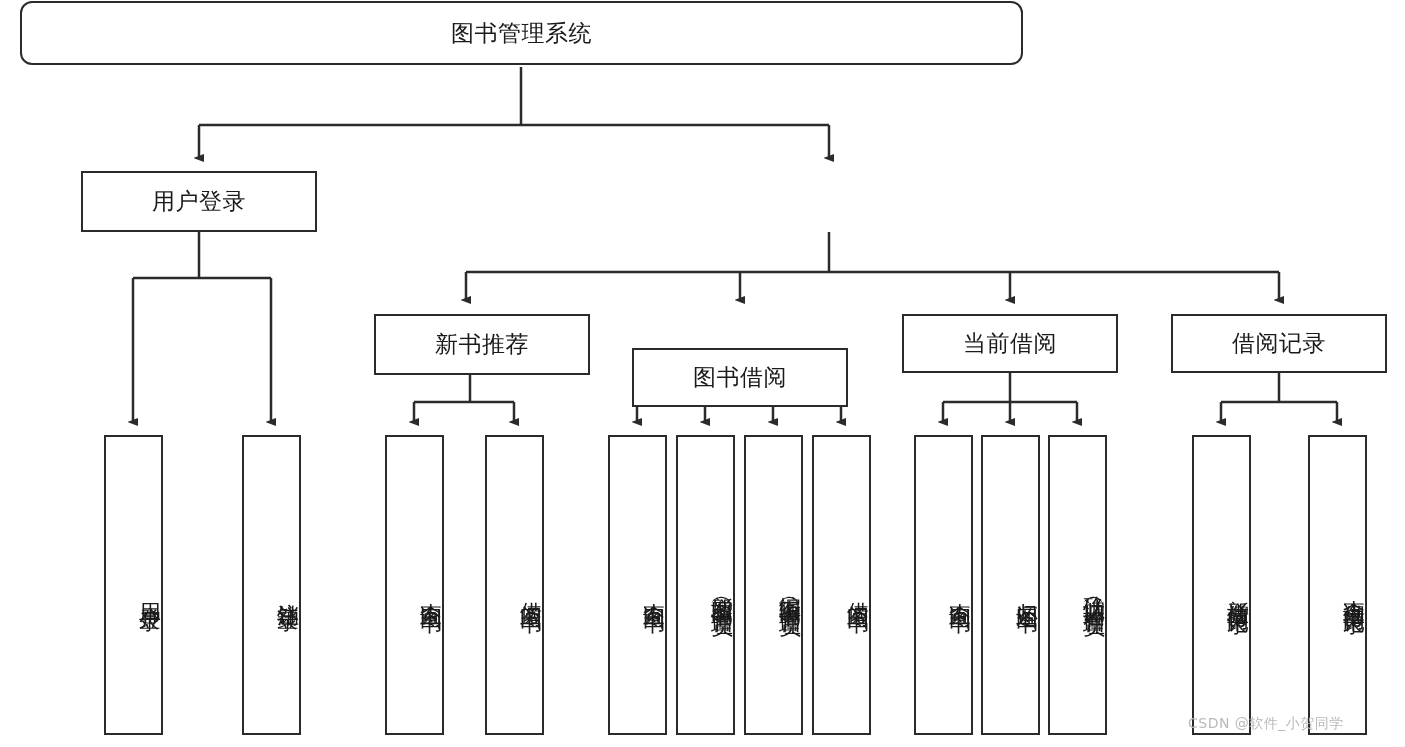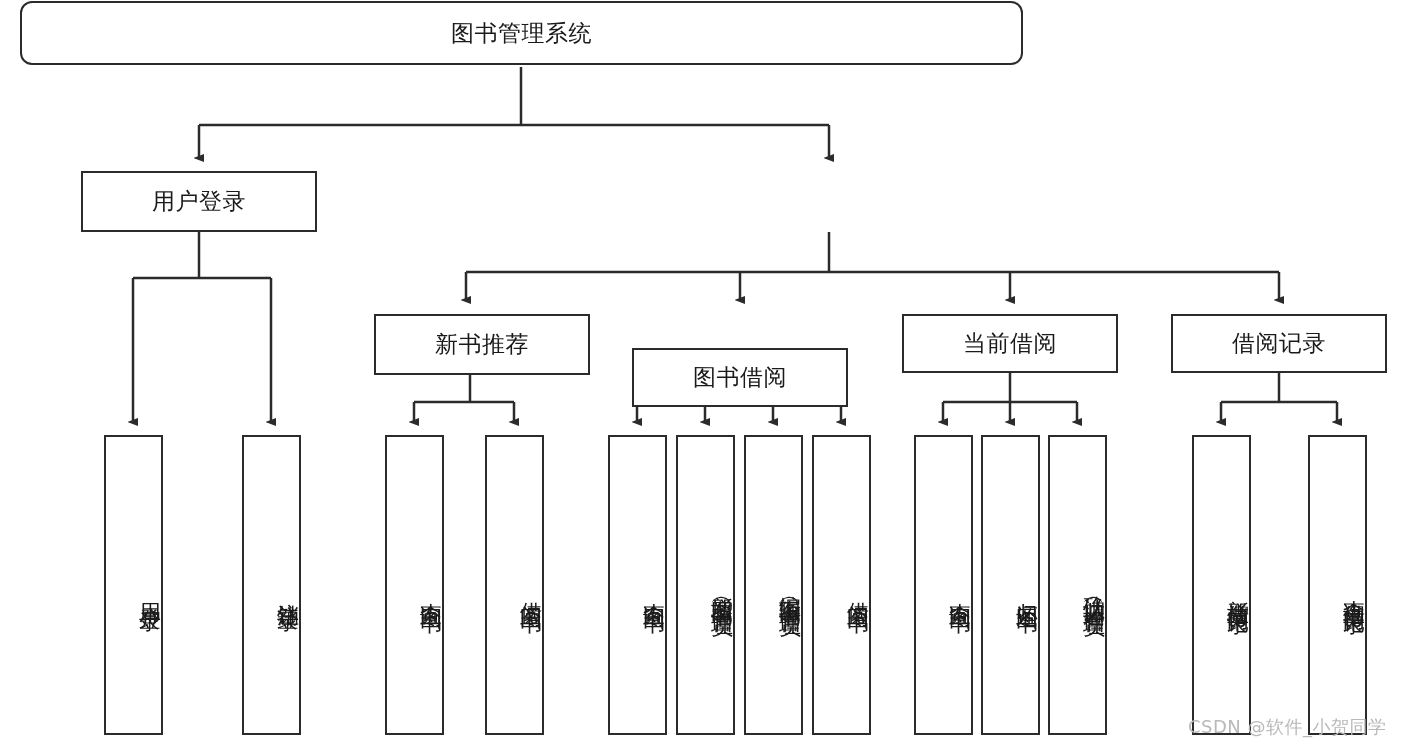--- a/index.html
+++ b/index.html
@@ -49,21 +49,21 @@
   #edges {
     position: absolute;
     left: 0;
     top: 0;
     width: 1405px;
     height: 747px;
     pointer-events: none;
   }
   .watermark {
     position: absolute;
-    font-size: 18px;
+    font-size: 14px;
     color: #b9b9b9;
     white-space: nowrap;
     letter-spacing: 0.5px;
   }
 </style>
 </head>
 <body>
 
 <div id="canvas">
 

